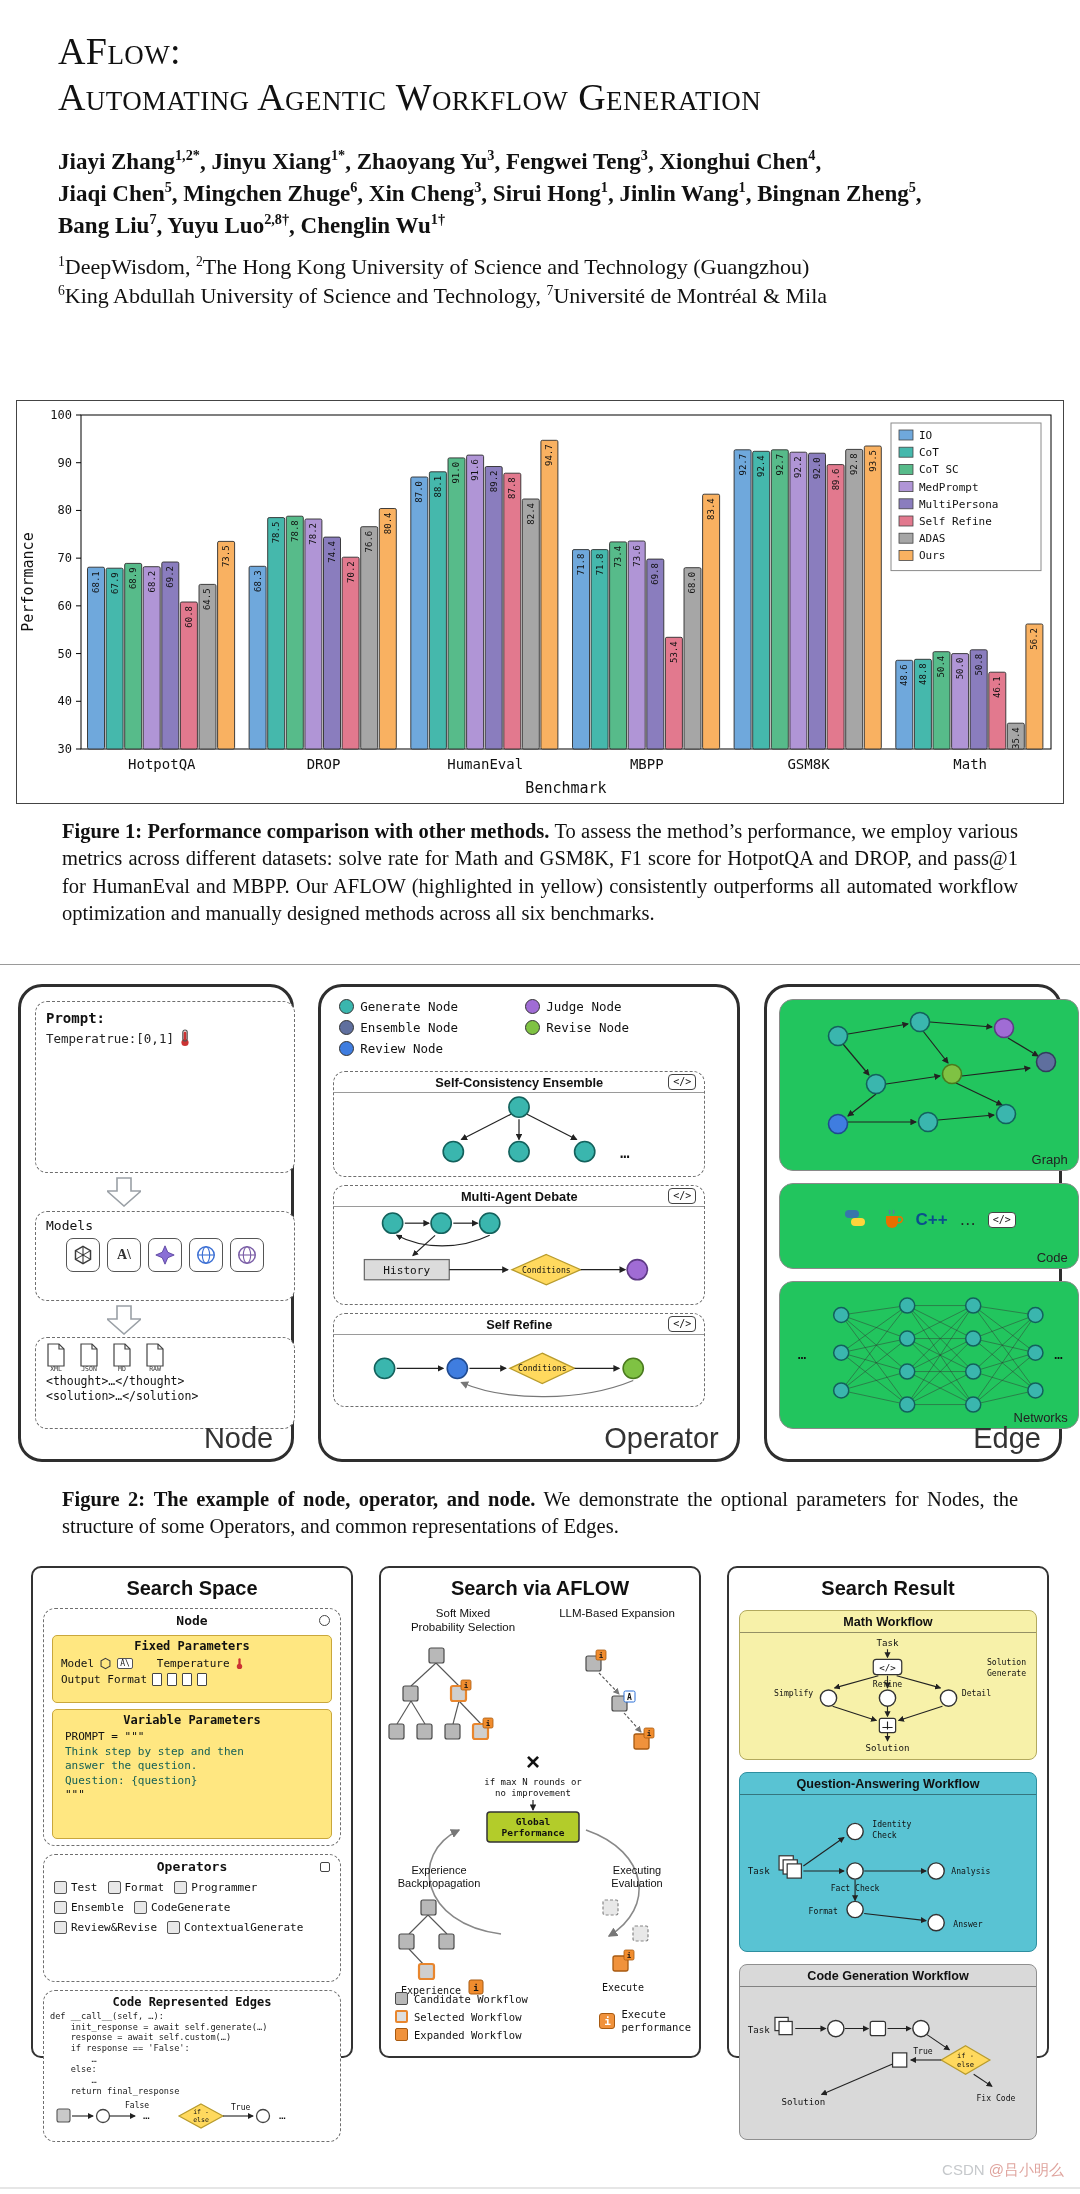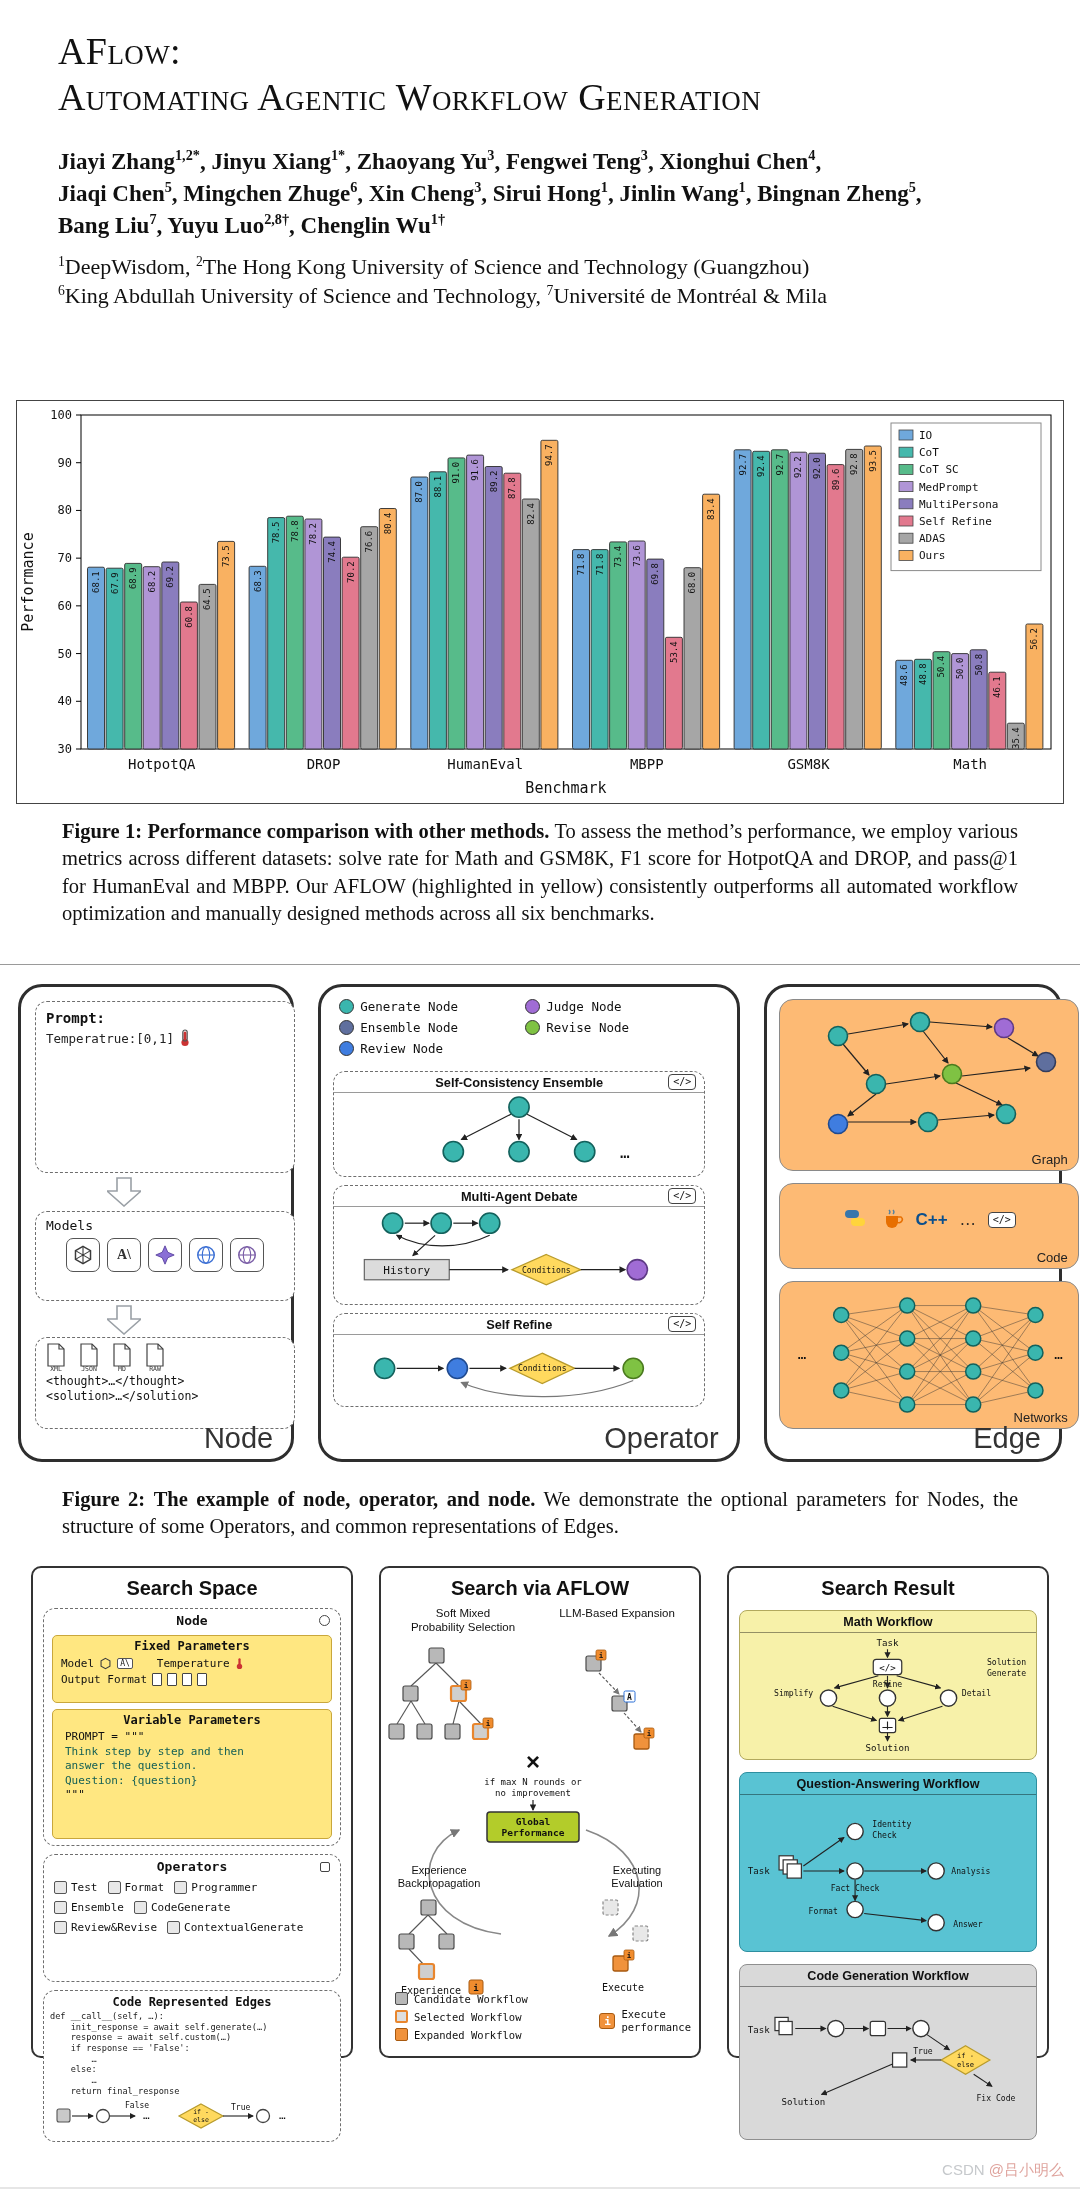--- a/index.html
+++ b/index.html
@@ -53,21 +53,21 @@
 .oleg-lab{font-size:12.5px}
 .op-box{left:12px;width:372px}
 .op-box1{top:84px;height:106px}
 .op-box2{top:198px;height:120px}
 .op-box3{top:326px;height:94px}
 .op-box-head{position:relative;height:21px;border-bottom:1.1px solid #9a9a9a;display:flex;align-items:center;justify-content:center}
 .op-box-title{font-family:"Liberation Sans",sans-serif;font-size:12.8px;font-weight:600}
 .code-badge{position:absolute;right:8px;top:2px;border:1.4px solid #444;border-radius:4px;font-size:10px;line-height:14px;padding:0 4px;background:#fff}
 .op-svg{display:block;width:100%}
 
-.edge-box{position:absolute;left:12px;width:300px;border:1.6px solid #8a8a8a;border-radius:14px;background:#fdba74}
+.edge-box{position:absolute;left:12px;width:300px;border:1.6px solid #8a8a8a;border-radius:14px;background:#22c55e}
 .eb1{top:12px;height:172px}
 .eb2{top:196px;height:86px}
 .eb3{top:294px;height:148px}
 .eb-label{position:absolute;right:10px;bottom:3px;font-family:"Liberation Sans",sans-serif;font-size:13px;color:#222}
 .code-row{display:flex;align-items:center;justify-content:center;gap:12px;height:100%;padding-bottom:12px}
 .cpp{font-family:"Liberation Sans",sans-serif;font-weight:700;font-size:17px;color:#0b4f8c}
 .ell{font-size:16px;color:#222}
 .nd-gen{fill:#3ab6ae;stroke:#13615c;stroke-width:1.6}
 .nd-judge{fill:#a06cd5;stroke:#5e3a85;stroke-width:1.6}
 .nd-ens{fill:#5f6f9e;stroke:#323c5c;stroke-width:1.6}

